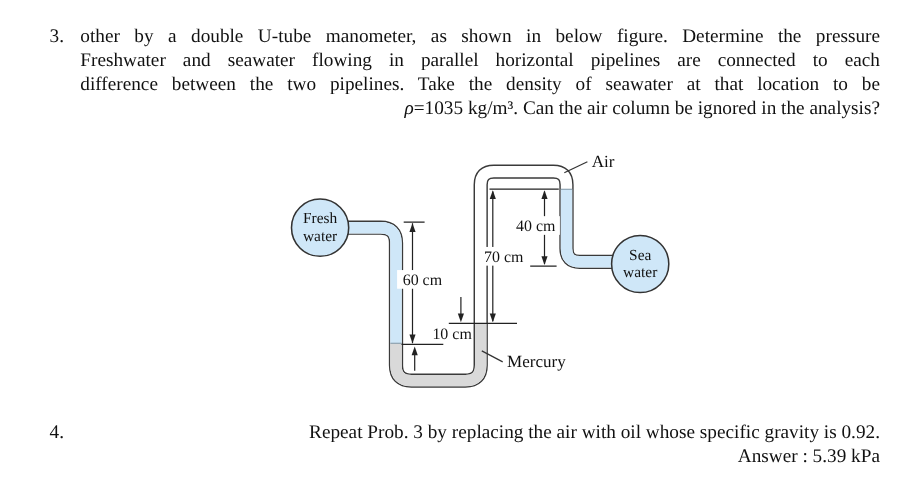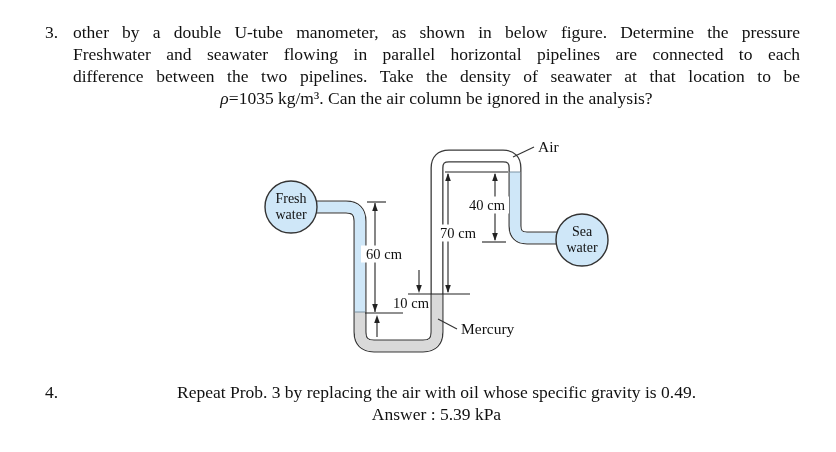--- a/index.html
+++ b/index.html
@@ -4,21 +4,21 @@
 <style>
   html,body{margin:0;padding:0;}
   body{
     width:836px;height:452px;position:relative;background:#ffffff;
     font-family:"Liberation Serif","DejaVu Serif",serif;color:#111;
     overflow:hidden;
   }
   .prob{position:absolute;left:73px;width:727px;font-size:17.5px;line-height:22px;}
   .prob .num{position:absolute;left:-28px;top:0;}
   .jline{text-align:justify;text-align-last:justify;white-space:nowrap;}
-  .nline{text-align:center;}
+  .nline{text-align:right;}
   .rho{font-style:italic;}
   #figure{position:absolute;left:250px;top:133px;width:390px;height:240px;}
   svg text{font-family:"Liberation Serif","DejaVu Serif",serif;fill:#111;}
   .dimtxt{font-size:14.5px;}
   .circtxt{font-size:14px;}
   .fltxt{font-size:15.5px;}
   .dimline{stroke:#222;stroke-width:1.1;fill:none;}
   .arrow{fill:#222;stroke:none;}
   .iface{stroke:#7d93a3;stroke-width:1;}
   .leader{stroke:#333;stroke-width:1.1;}
@@ -98,15 +98,15 @@
     <text x="291" y="203" text-anchor="middle" class="circtxt">Fresh</text>
     <text x="291" y="219" text-anchor="middle" class="circtxt">water</text>
     <circle cx="582" cy="240" r="26" stroke="#333" stroke-width="1.4" fill="#cfe7f8"></circle>
     <text x="582" y="236" text-anchor="middle" class="circtxt">Sea</text>
     <text x="582" y="252" text-anchor="middle" class="circtxt">water</text>
   </g>
 </svg>
 
 <div class="prob" style="top:381px;">
   <span class="num">4.</span>
-  <div class="nline">Repeat Prob. 3 by replacing the air with oil whose specific gravity is 0.49.</div>
+  <div class="nline">Repeat Prob. 3 by replacing the air with oil whose specific gravity is 0.92.</div>
   <div class="nline">Answer : 5.39 kPa</div>
 </div>
 
 </body></html>

